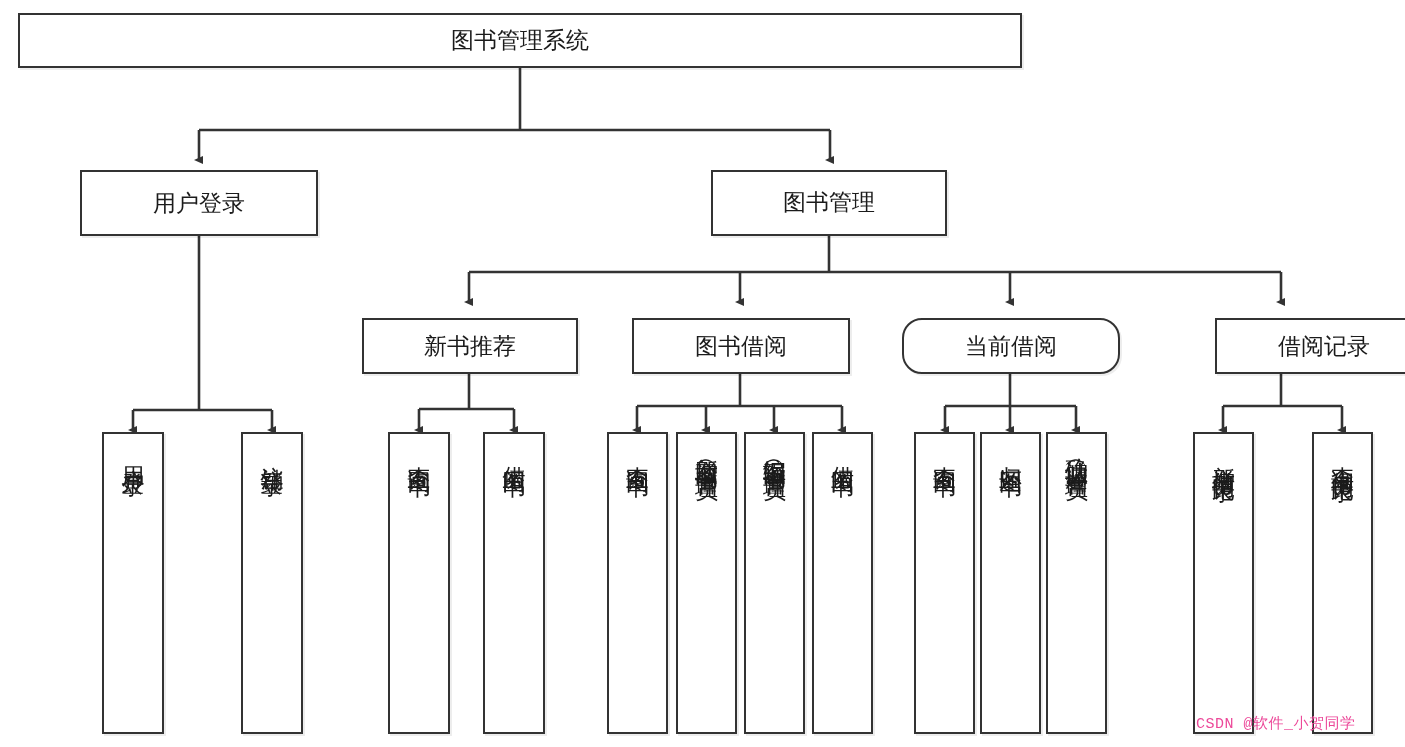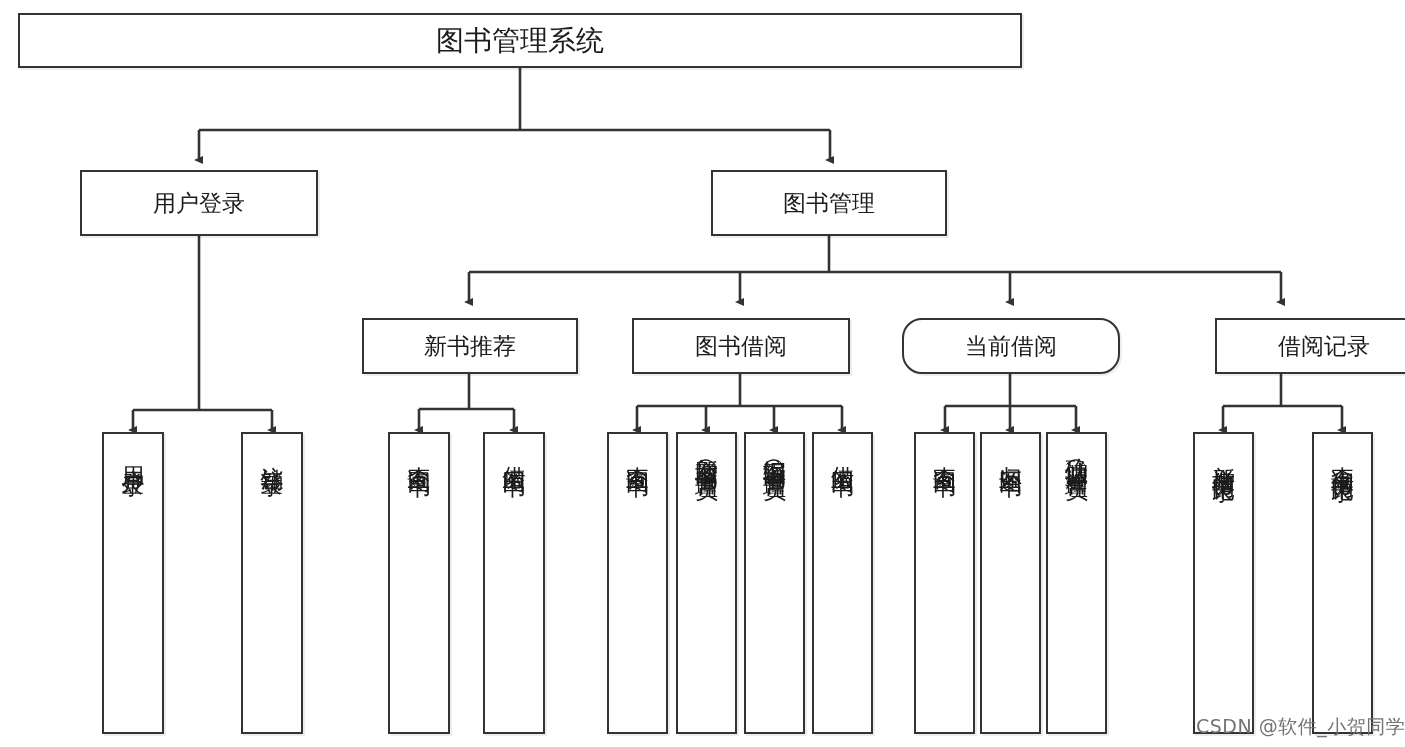--- a/index.html
+++ b/index.html
@@ -39,42 +39,43 @@
   .node .label {
     color: #1b1b1b;
     line-height: 1.25;
     text-align: center;
     white-space: nowrap;
   }
   .node.horizontal .label {
     font-size: 23px;
   }
   .node.root .label {
-    font-size: 28px;
+    font-size: 23px;
   }
   .node.vertical {
     align-items: flex-start;
     padding-top: 14px;
   }
   .node.vertical .label {
     writing-mode: vertical-rl;
     text-orientation: upright;
     font-size: 23px;
     letter-spacing: 3px;
     line-height: 1;
   }
   .node.vertical.tall-text {
     padding-top: 6px;
   }
   .watermark {
     position: absolute;
-    font-size: 19px;
-    color: #737373;
+    font-size: 15px;
+    color: #ec4899;
     white-space: nowrap;
     letter-spacing: 0.5px;
+    font-family: Liberation Mono, monospace;
   }
 </style>
 </head>
 <body>
 
 <div id="canvas">
 
   <svg class="edges" viewBox="0 0 1405 747">
     <defs>
       <marker id="arrow" markerWidth="10" markerHeight="10" refX="5" refY="5" orient="auto" markerUnits="userSpaceOnUse">
@@ -126,21 +127,21 @@
   </svg>
 
   <div class="node root horizontal" style="left:18px; top:13px; width:1004px; height:55px;">
     <span class="label">图书管理系统</span>
   </div>
 
   <div class="node horizontal" style="left:80px; top:170px; width:238px; height:66px;">
     <span class="label">用户登录</span>
   </div>
 
-  <div class="node horizontal" style="left:711px; top:170px; width:236px; height:66px;">
+  <div class="node horizontal" style="left:711px; top:170px; width:236px; height:66px;font-family:Liberation Serif, serif;">
     <span class="label">图书管理</span>
   </div>
 
   <div class="node horizontal" style="left:362px; top:318px; width:216px; height:56px;">
     <span class="label">新书推荐</span>
   </div>
 
   <div class="node horizontal" style="left:632px; top:318px; width:218px; height:56px;">
     <span class="label">图书借阅</span>
   </div>

